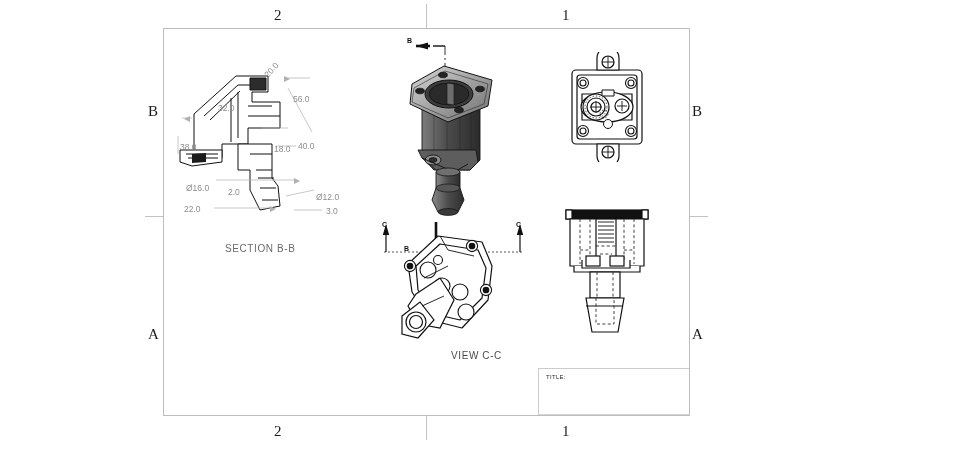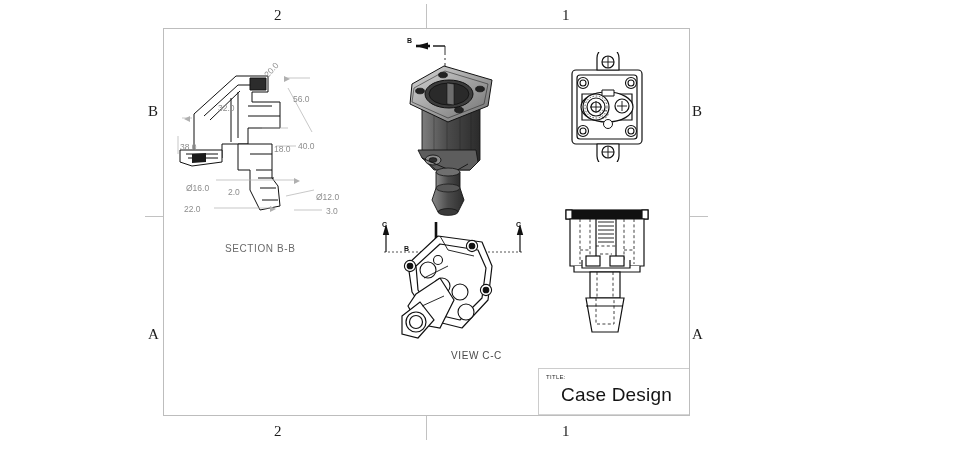--- a/index.html
+++ b/index.html
@@ -440,15 +440,14 @@
     <path d="M34 100 L72 100 L66 134 L40 134 Z"></path>
     <line x1="34" y1="108" x2="71" y2="108"></line>
   </g>
   <g stroke="#111" stroke-width="0.8" stroke-dasharray="3,2.4" fill="none">
     <path d="M44 100 L44 126 L62 126 L62 100"></path>
   </g>
 </svg>
 
 <div id="title-block">
   <div class="tb-label">TITLE:</div>
-  <div class="tb-value">Case Design</div>
   <div class="tb-underline"></div>
 </div>
 
 </body></html>

